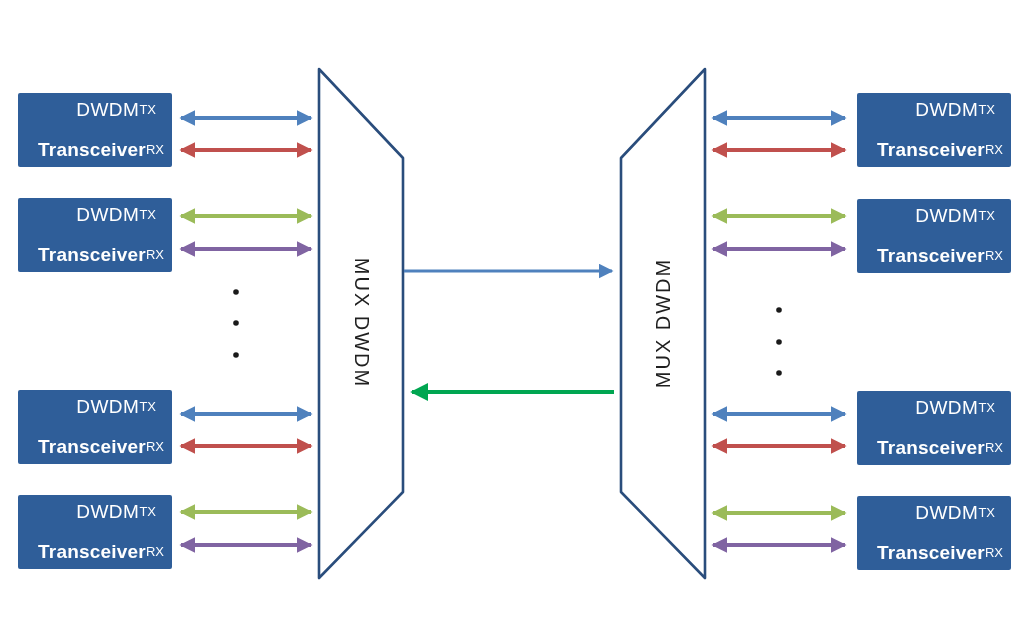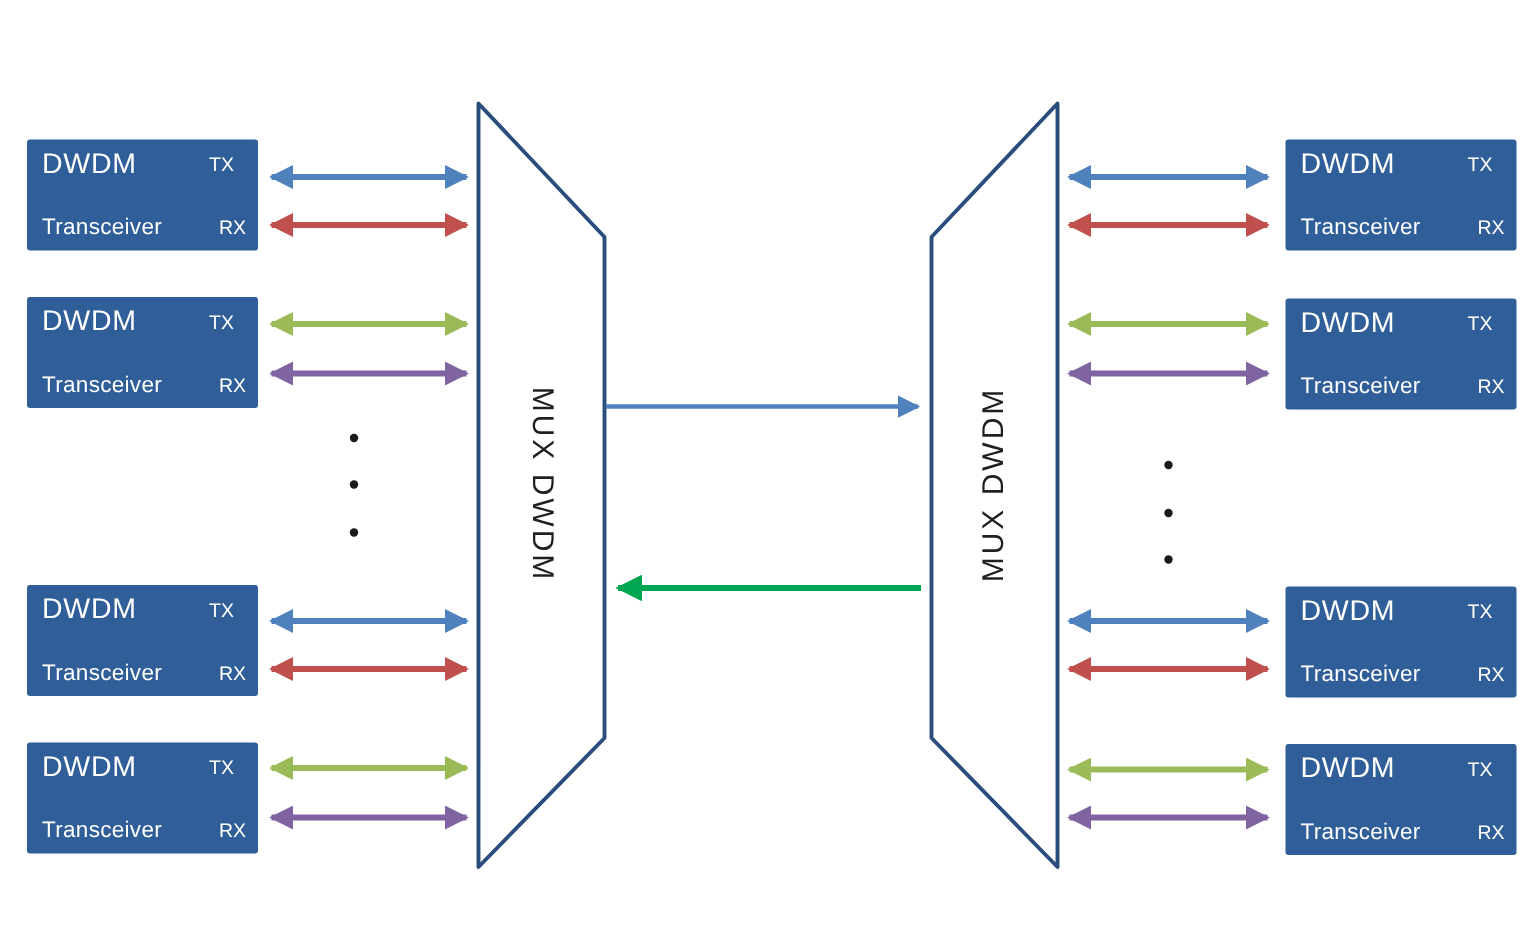--- a/index.html
+++ b/index.html
@@ -18,25 +18,25 @@
   .st-trunkgreen{stroke:var(--trunk_green);} .fl-trunkgreen{fill:var(--trunk_green);}
   .trap{fill:#ffffff;stroke:var(--outline_navy);stroke-width:2.6;stroke-linejoin:round;}
   .dot{fill:var(--dot_black);}
 
   .tbox{
     position:absolute;width:154px;height:74px;box-sizing:border-box;
     background:var(--box_fill);color:var(--box_text);
     border-radius:2px;display:flex;flex-direction:column;
     justify-content:space-between;padding:7px 8px 8px 10px;
   }
-  .trow{display:flex;justify-content:space-between;align-items:center;line-height:1;}
+  .trow{display:flex;justify-content:flex-end;align-items:center;line-height:1;}
   .t-name{font-size:19px;letter-spacing:.5px;}
   .t-port{font-size:13px;}
   .t-port.tx{margin-right:8px;}
-  .t-bold{font-size:15px;font-weight:normal;letter-spacing:.2px;}
+  .t-bold{font-size:19px;font-weight:bold;letter-spacing:.2px;}
 
   .muxlabel{
     position:absolute;white-space:nowrap;color:#1f1f1f;
     font-size:20px;letter-spacing:2px;
   }
   .muxlabel.left{left:361px;top:323px;transform:translate(-50%,-50%) rotate(90deg);}
   .muxlabel.right{left:663px;top:323px;transform:translate(-50%,-50%) rotate(-90deg);}
 </style>
 </head>
 <body>

